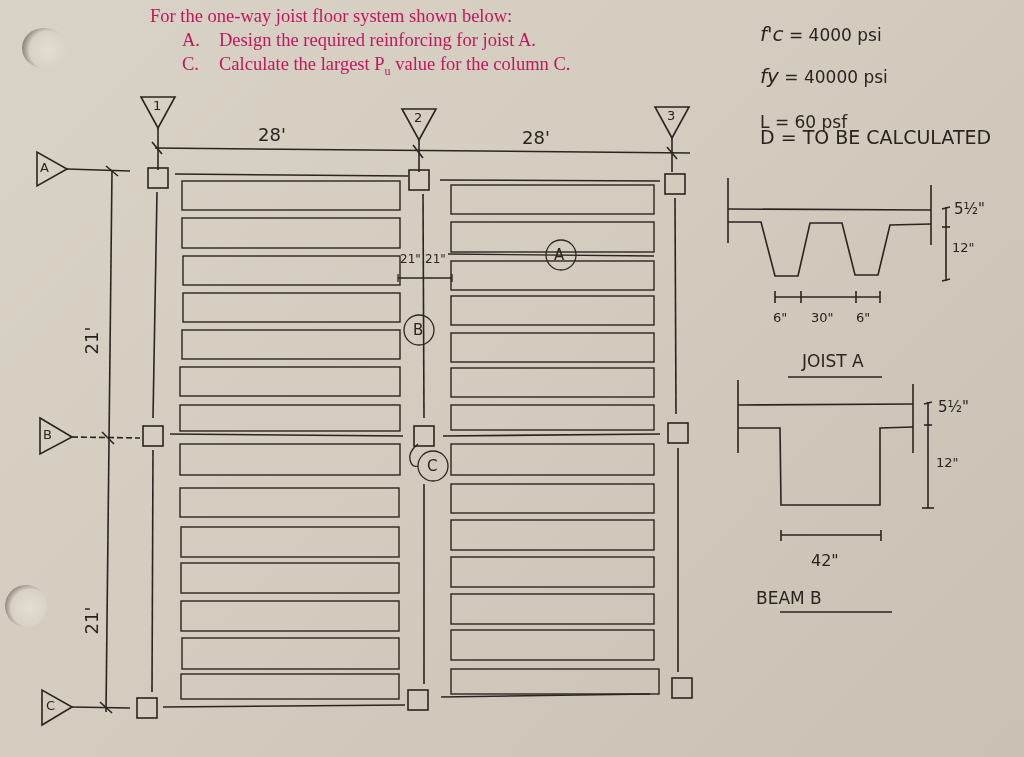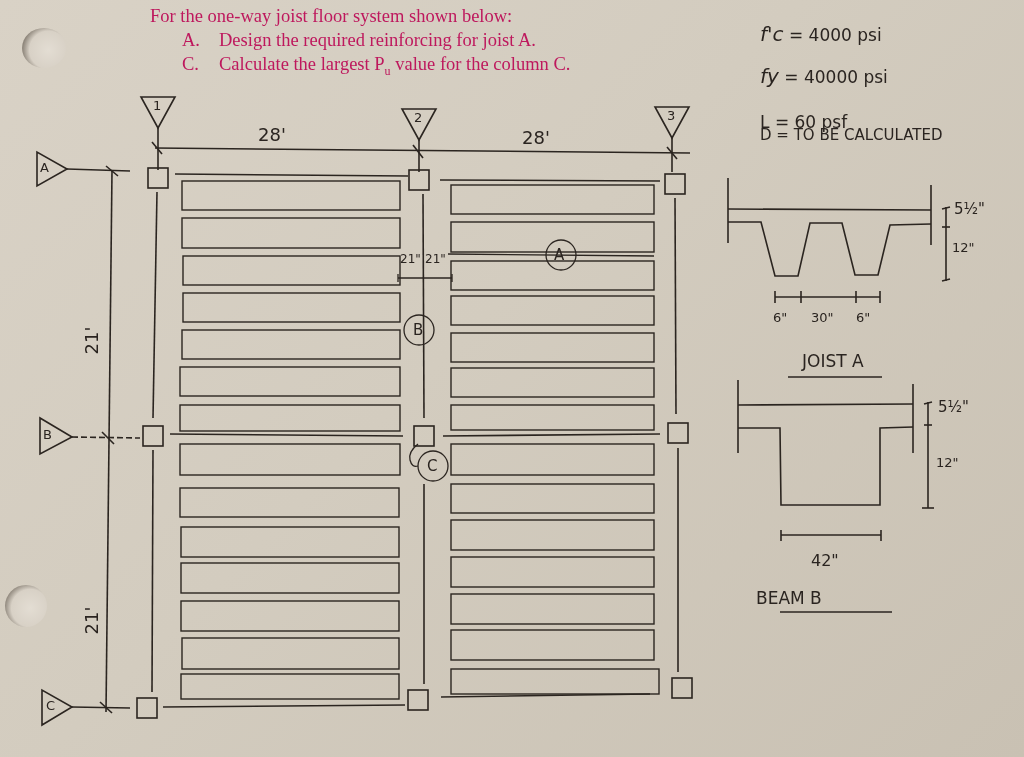--- a/index.html
+++ b/index.html
@@ -37,21 +37,21 @@
 
 <div class="abs hand given" style="top:22px;">
   <span style="font-style:italic;font-size:20px;">f'c</span>
   <span>= 4000 psi</span>
 </div>
 <div class="abs hand given" style="top:64px;">
   <span style="font-style:italic;font-size:20px;">fy</span>
   <span>= 40000 psi</span>
 </div>
 <div class="abs hand given" style="top:112px;">L = 60 psf</div>
-<div class="abs hand given" style="top:126px;font-size:15px;text-align:center;">D = TO BE CALCULATED</div>
+<div class="abs hand given" style="top:126px;font-size:19px;text-align:center;">D = TO BE CALCULATED</div>
 
 <svg width="1024" height="757">
   <g stroke="#2b2520" stroke-width="1.6" fill="none">
 
     <polygon points="141,97 175,97 158,128"></polygon>
     <polygon points="402,109 436,109 419,140"></polygon>
     <polygon points="655,107 689,107 672,138"></polygon>
 
     <line x1="158" y1="128" x2="158" y2="170"></line>
     <line x1="419" y1="140" x2="419" y2="172"></line>

